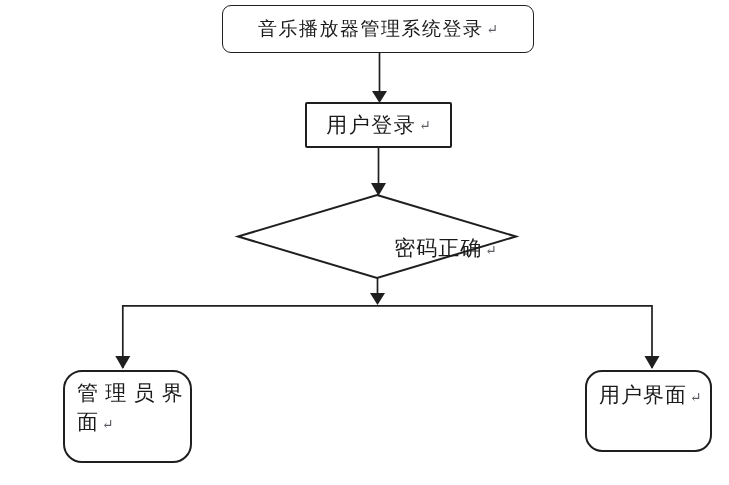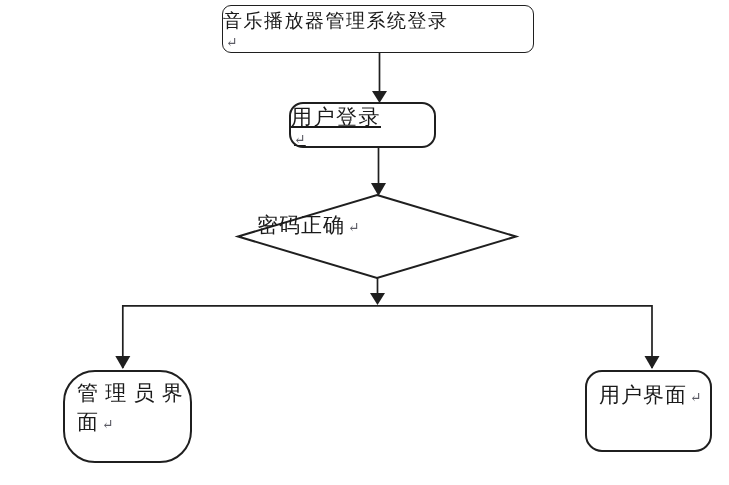--- a/index.html
+++ b/index.html
@@ -3,36 +3,36 @@
 <meta charset="utf-8">
 <style>
   html,body{margin:0;padding:0;background:#ffffff;}
   .stage{
     position:relative;width:729px;height:485px;background:#ffffff;overflow:hidden;
     font-family:"Liberation Serif","DejaVu Serif",serif;color:#1a1a1a;
   }
   .stage svg{position:absolute;left:0;top:0;}
   .node{
     position:absolute;background:#ffffff;border:1.7px solid #1f1f1f;
-    display:flex;align-items:flex-start;justify-content:center;
-    box-sizing:border-box;white-space:nowrap;flex-direction:column;
+    display:flex;align-items:center;justify-content:center;
+    box-sizing:border-box;white-space:nowrap;
   }
   .node-start{left:222px;top:5px;width:312px;height:48px;border-radius:9px;font-size:19px;letter-spacing:1.5px;}
-  .node-login{left:289px;top:102px;width:147px;height:46px;border-radius:14px;border-width:2px;font-size:21px;letter-spacing:1.5px;text-decoration:underline;}
+  .node-login{left:305px;top:102px;width:147px;height:46px;border-radius:2px;border-width:2px;font-size:21px;letter-spacing:1.5px;}
   .node-admin{
-    left:63px;top:370px;width:129px;height:93px;border-radius:32px;border-width:2px;
+    left:63px;top:370px;width:129px;height:93px;border-radius:19px;border-width:2px;
     display:block;font-size:21px;line-height:29px;padding:7px 0 0 12px;letter-spacing:1px;
   }
   .node-user{
     left:585px;top:370px;width:127px;height:82px;border-radius:17px;border-width:2px;
     display:block;font-size:21px;line-height:29px;padding:9px 0 0 12px;letter-spacing:1px;
   }
   .decision-label{
-    position:absolute;left:257px;top:213px;width:240px;height:28px;
-    text-align:left;font-size:21px;letter-spacing:1px;line-height:24px;
+    position:absolute;left:257px;top:234px;width:240px;height:28px;
+    text-align:right;font-size:21px;letter-spacing:1px;line-height:29px;
   }
   .mark{font-size:14px;color:#5d5d66;margin-left:3px;letter-spacing:0;}
 </style>
 </head>
 <body>
 
 <div class="stage">
 
   <svg width="729" height="485" viewBox="0 0 729 485">
 

